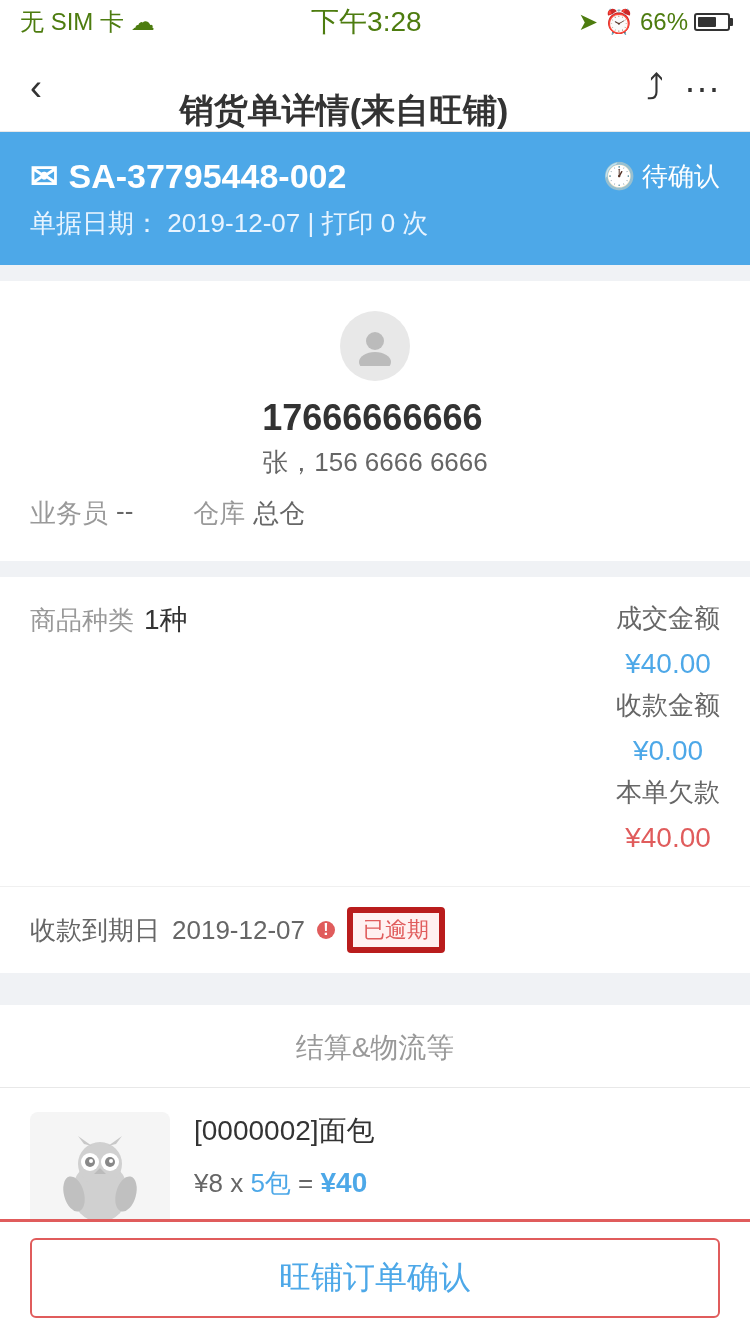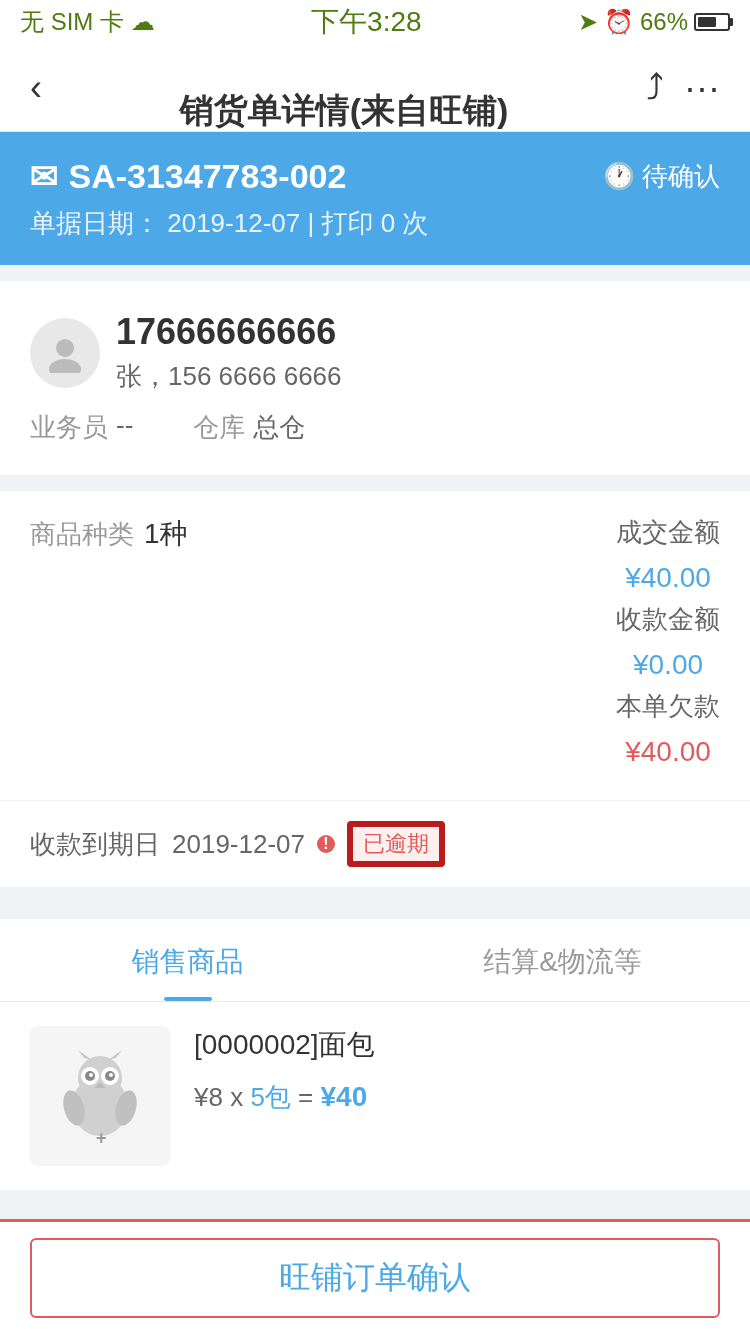--- a/index.html
+++ b/index.html
@@ -98,20 +98,21 @@
     .customer-section {
       background: #fff;
       padding: 30px;
       margin-top: 16px;
     }
     .customer-header {
       display: flex;
       align-items: center;
       gap: 16px;
       margin-bottom: 12px;
+      flex-direction: column;
     }
     .avatar {
       width: 70px; height: 70px;
       border-radius: 50%;
       background: #e8e8e8;
       display: flex; align-items: center; justify-content: center;
       font-size: 36px;
       color: #aaa;
       flex-shrink: 0;
     }
@@ -315,21 +316,21 @@
   <div class="nav-right">
     <span class="nav-icon">⤴</span>
     <span class="nav-icon">···</span>
   </div>
 </div>
 
 <div class="header-card">
   <div class="header-top">
     <div class="order-id">
       <span>✉</span>
-      <span>SA-31347783-002</span>
+      <span>SA-37795448-002</span>
     </div>
     <div class="order-status">
       <span>🕐</span>
       <span>待确认</span>
     </div>
   </div>
   <div class="order-date">
     <span>单据日期：</span>
     <span>2019-12-07</span>
     <span>| 打印 0 次</span>
@@ -390,23 +391,20 @@
   <span>收款到期日</span>
   <span>2019-12-07</span>
   <span class="overdue-dot">!</span>
   <span class="overdue-badge">已逾期</span>
 </div>
 
 <div class="divider"></div>
 
 <div class="tabs-section">
   <div class="tabs-bar">
-    <div class="tab-item active">
-      <span>销售商品</span>
-    </div>
     <div class="tab-item">
       <span>结算&amp;物流等</span>
     </div>
   </div>
 
   <div class="product-item">
     <div class="product-img">
 
       <svg width="100" height="100" viewBox="0 0 100 100">
 

